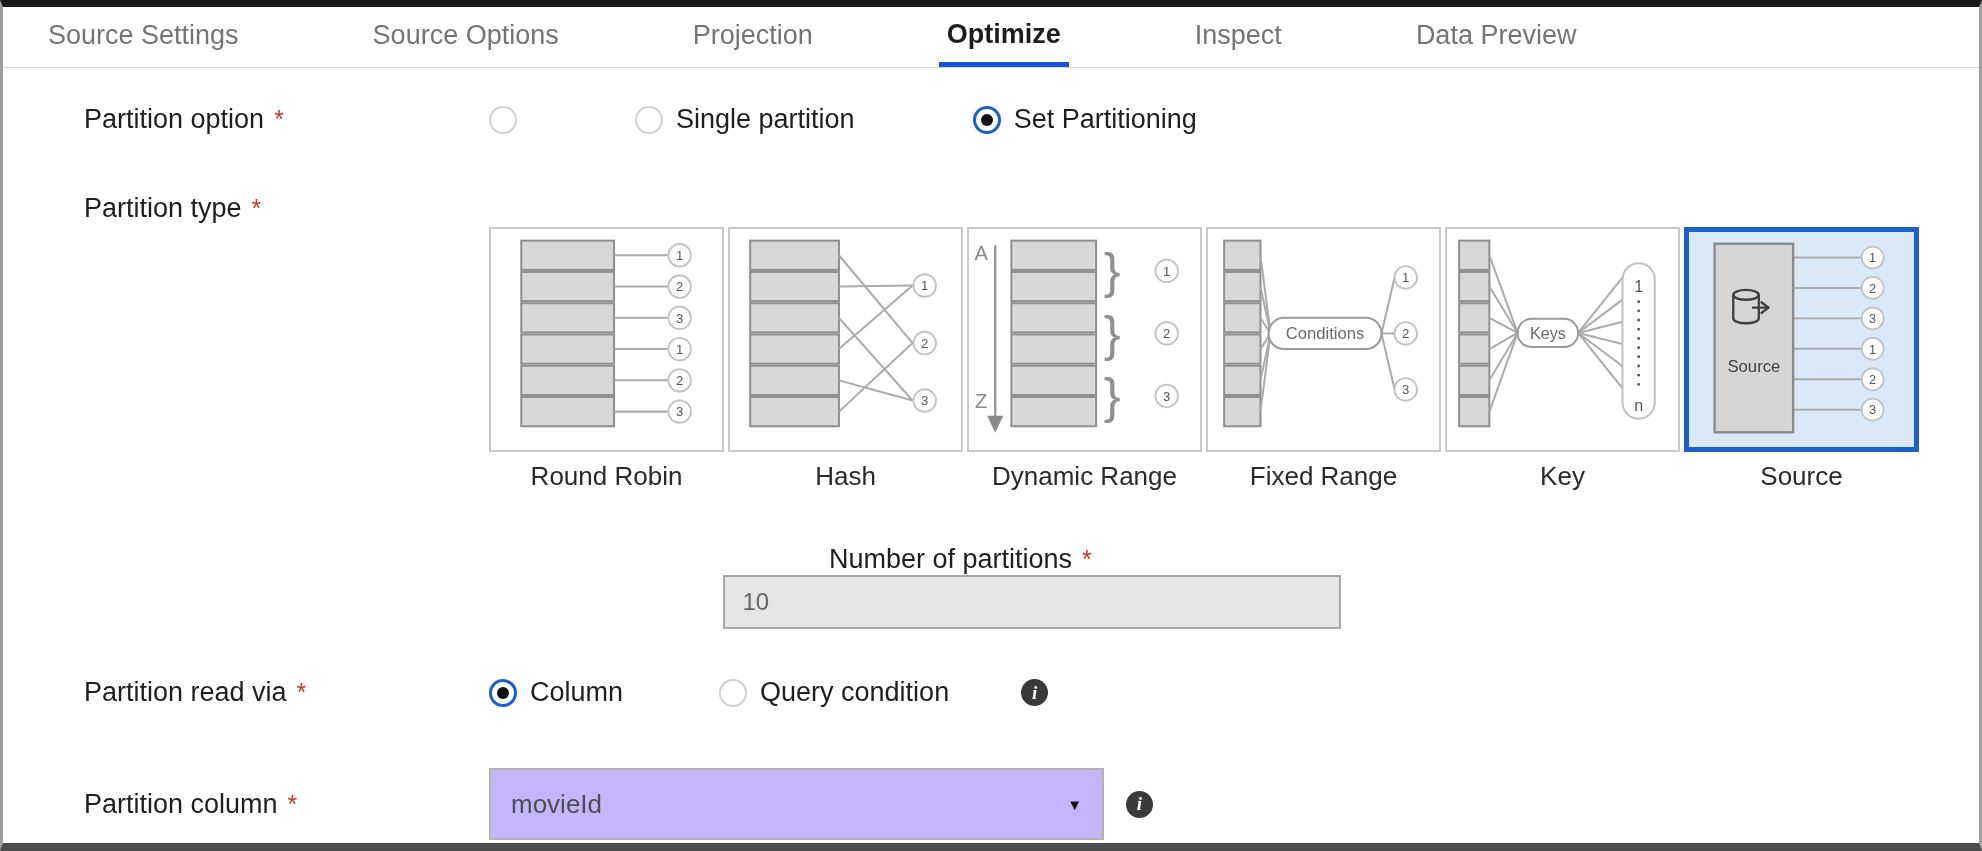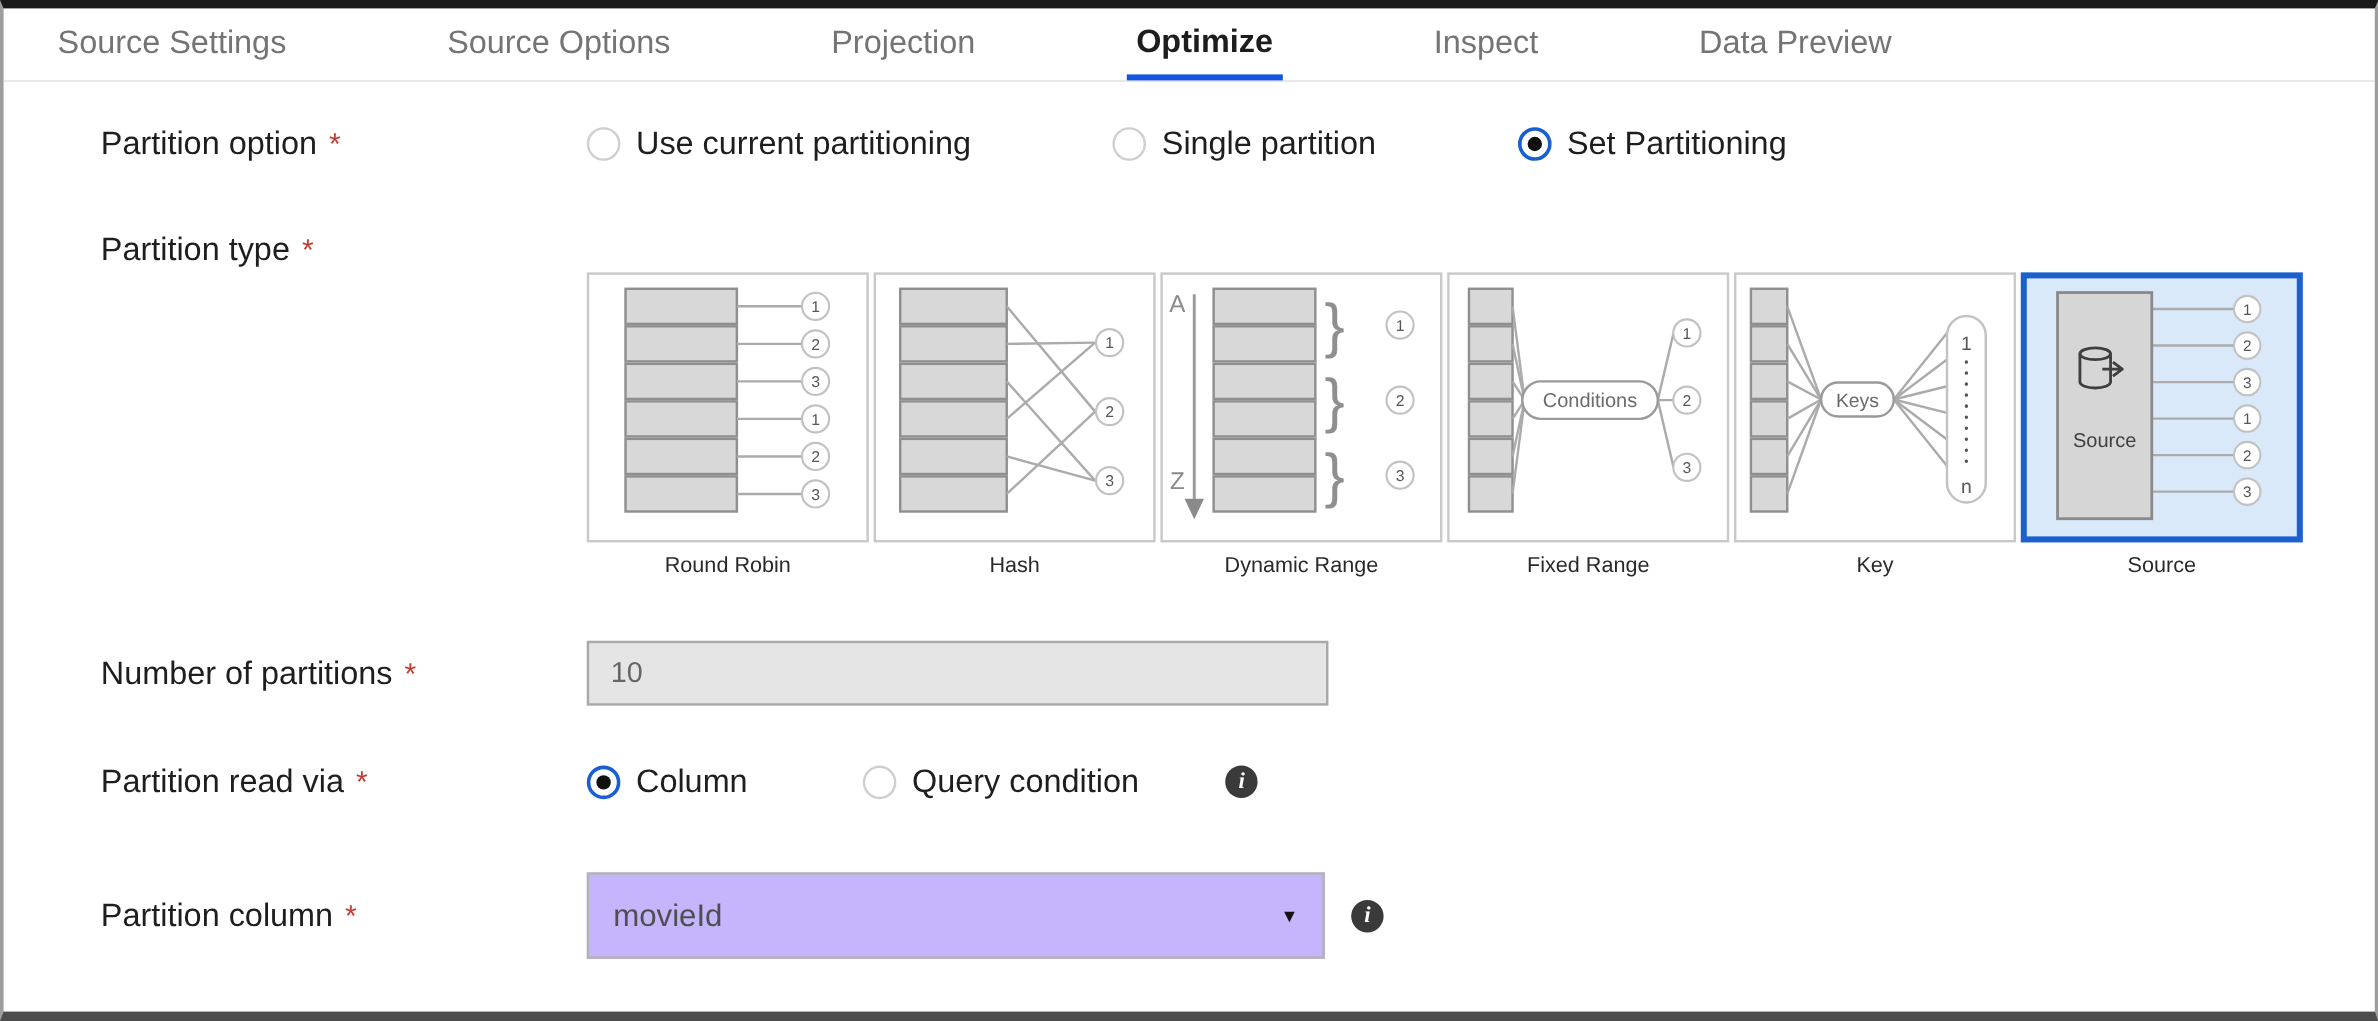--- a/index.html
+++ b/index.html
@@ -26,31 +26,31 @@
   .radio{width:28px;height:28px;border-radius:50%;border:2px solid #cfcfcf;background:#fff;
     box-sizing:border-box;position:relative;flex-shrink:0;}
   .radio.sel{border:3px solid var(--accent,#1a5fd0);}
   .radio.sel::after{content:"";position:absolute;inset:5px;background:#101010;border-radius:50%;}
   .radio-label{font-size:27px;color:#1e1e1e;white-space:nowrap;}
   
   .row-option{margin-top:36px;align-items:center;}
   .row-option .radios{gap:118px;}
   .row-type{margin-top:92px;}
   .row-type .flabel{transform:translateY(-34px);}
-  .row-number{margin-top:52px;align-items:center;}
+  .row-number{margin-top:52px;align-items:center;flex-direction:column;}
   .row-readvia{margin-top:48px;align-items:center;}
   .row-readvia .radios{gap:96px;}
   .row-column{margin-top:60px;align-items:center;}
   
   .tiles{display:flex;gap:4px;}
   .tilecol{display:flex;flex-direction:column;align-items:center;cursor:pointer;}
   .tilebox{width:235px;height:225px;background:#ffffff;border:2px solid #c9c9c9;box-sizing:border-box;}
   .tilebox.selected{border:5px solid var(--accent2,#1b60ce);background:#d9e9fa;}
   .tilebox svg{display:block;width:100%;height:100%;}
-  .tilelabel{margin-top:9px;font-size:18px;color:#2a2a2a;}
+  .tilelabel{margin-top:9px;font-size:26px;color:#2a2a2a;}
   
   .textbox{width:618px;height:54px;box-sizing:border-box;border:2px solid #a9a9a9;background:#e5e5e5;
     font-family:inherit;font-size:24px;color:#666;padding:0 18px;outline:none;}
   .dropdown{width:615px;height:72px;box-sizing:border-box;border:2px solid #b3b3b3;background:#c4b5fd;
     display:flex;align-items:center;padding:0 20px;cursor:pointer;}
   .dropdown .val{flex:1;font-size:26px;color:#4f4f4f;}
   .caret{font-size:15px;color:#111;}
   .info{width:27px;height:27px;border-radius:50%;background:#3a3a3a;color:#fff;flex-shrink:0;
     display:flex;align-items:center;justify-content:center;
     font-family:"Liberation Serif", serif;font-size:19px;font-weight:bold;font-style:italic;}
@@ -73,21 +73,20 @@
 
   <div class="content">
 
     <div class="row row-option">
       <div class="flabel">
         <span>Partition option</span><span class="req">*</span>
       </div>
       <div class="radios" id="optionRadios">
           <div class="radio-opt">
             <span class="radio"></span>
-            <span class="radio-label">Use current partitioning</span>
           </div>
           <div class="radio-opt">
             <span class="radio"></span>
             <span class="radio-label">Single partition</span>
           </div>
           <div class="radio-opt">
             <span class="radio sel"></span>
             <span class="radio-label">Set Partitioning</span>
           </div>
         </div>

